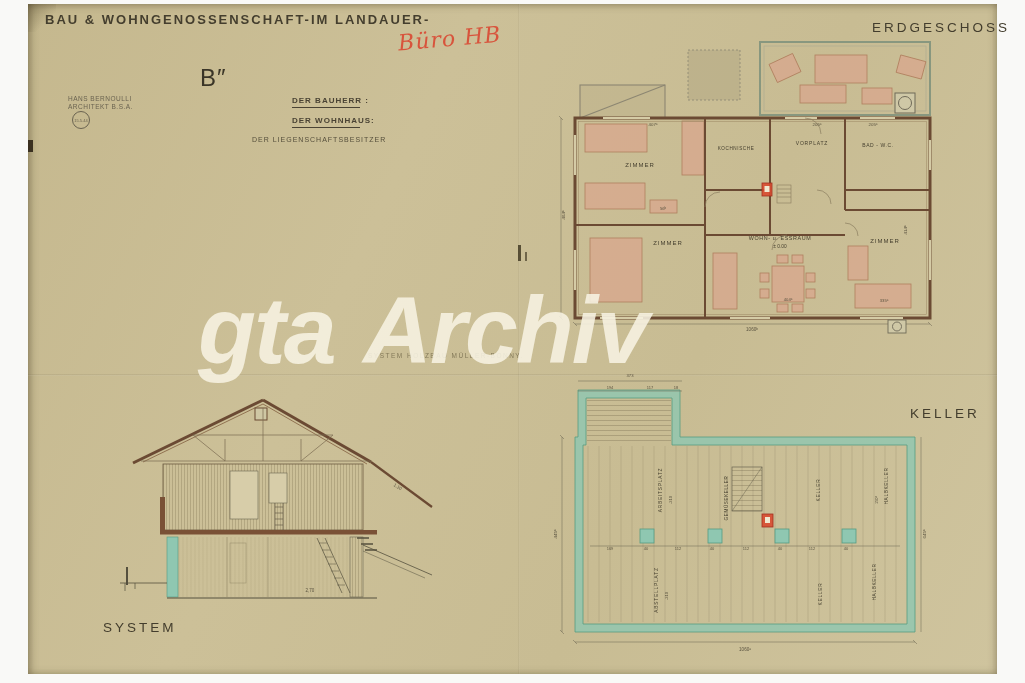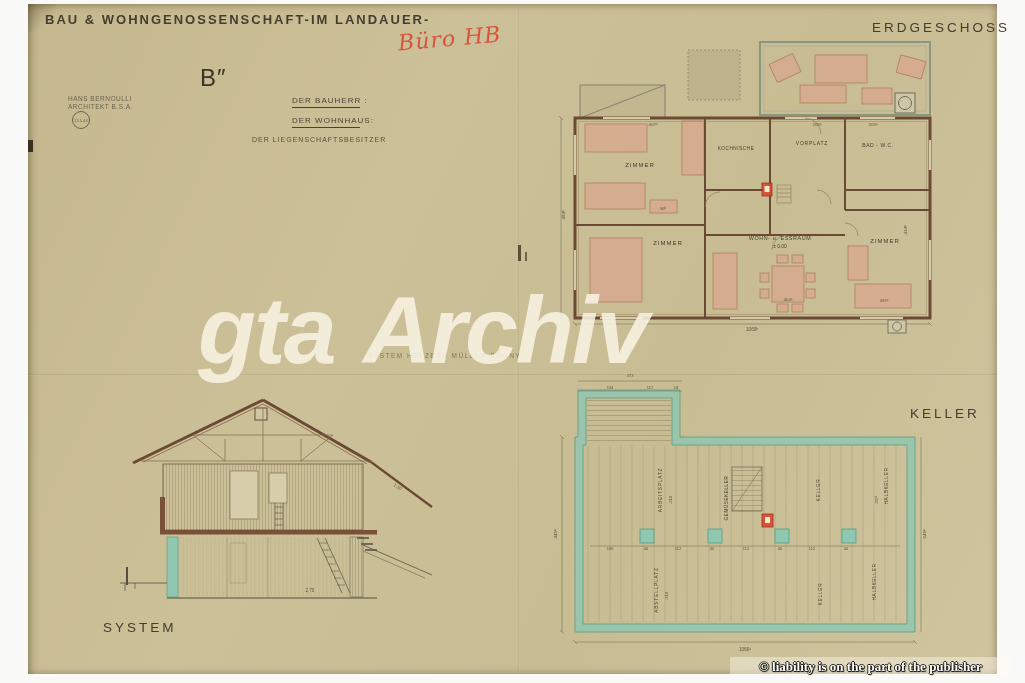--- a/index.html
+++ b/index.html
@@ -14,21 +14,21 @@
   .t { position:absolute; color:#3e392b; white-space:nowrap; }
   .hdr-title { left:17px; top:8px; font-size:13px; font-weight:bold; letter-spacing:2px; color:#443e2e; }
   .oval { left:33px; top:45px; width:296px; height:19px; border:1.4px solid #4a4334; border-radius:10px;
           display:flex; align-items:center; justify-content:space-between; padding:0 12px; }
   .oval .lite { font-size:8px; letter-spacing:1.8px; color:#6d6650; }
   .oval .bold { font-size:8.5px; letter-spacing:2px; font-weight:bold; color:#3a3528; }
   .variant { left:172px; top:60px; font-size:24px; color:#3a3527; letter-spacing:1px; }
   .arch { left:40px; top:91px; font-size:6.5px; line-height:1.25; color:#6a6350; letter-spacing:.5px; }
   .stamp { left:44px; top:107px; width:18px; height:18px; border:1px solid #6a6350; border-radius:50%;
            display:flex; align-items:center; justify-content:center; font-size:4px; color:#6a6350; }
-  .sig { font-size:8px; letter-spacing:1px; color:#4a4334; font-weight:normal; }
+  .sig { font-size:8px; letter-spacing:1px; color:#4a4334; font-weight:bold; }
   .sig-u { position:absolute; height:0; border-bottom:1px solid #4a4334; }
   .sig3 { font-size:7px; letter-spacing:1px; color:#554e3b; font-weight:normal; }
   .hand { left:370px; top:22px; font-size:22px; font-style:italic; color:#d8543c;
           font-family:"DejaVu Serif",serif; transform:rotate(-5deg); letter-spacing:1px; }
   .plan-title { font-size:13.5px; letter-spacing:3px; color:#433d2d; }
   .sysnote { left:340px; top:348px; font-size:6.5px; letter-spacing:1.5px; color:rgba(70,60,35,.55); }
   .watermark { left:170px; top:272px; font-size:95px; font-weight:bold; font-style:italic;
                letter-spacing:-2px; word-spacing:8px; color:rgba(247,243,227,.88); z-index:5;
                font-family:"Liberation Sans",sans-serif; }
   .publisher { left:702px; top:653px; width:281px; height:19px; z-index:6;
@@ -271,14 +271,13 @@
       <path d="M20,198 V206 M30,198 V204" stroke-width="0.7"></path>
       <path d="M258,160 L327,190" stroke-width="0.8"></path>
       <path d="M258,166 L320,193" stroke-width="0.5"></path>
       <path d="M252,153 h12 M256,159 h12 M260,165 h12" stroke-width="1.3"></path>
     </g>
     <text class="dim" font-size="4.5" text-anchor="middle" transform="rotate(32 292 103)" x="292" y="103">1,10</text>
     <text class="dim" x="205" y="207" font-size="4.5" text-anchor="middle">2,70</text>
   </svg>
 
   <div class="t watermark">gta Archiv</div>
-  <div class="t publisher">© liability is on the part of the publisher</div>
 </div>
 
 </body></html>

